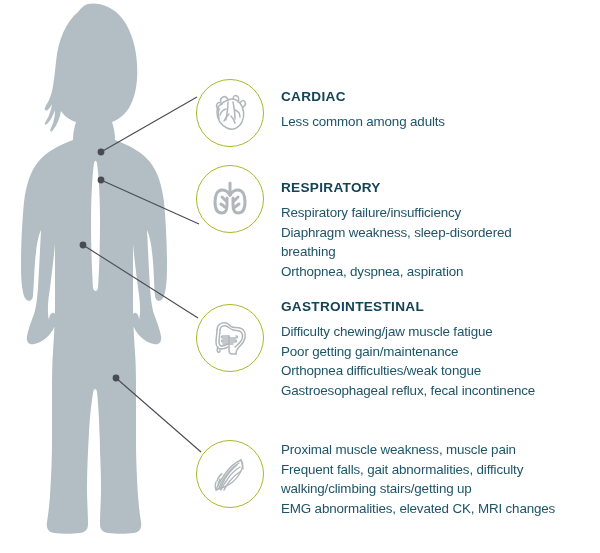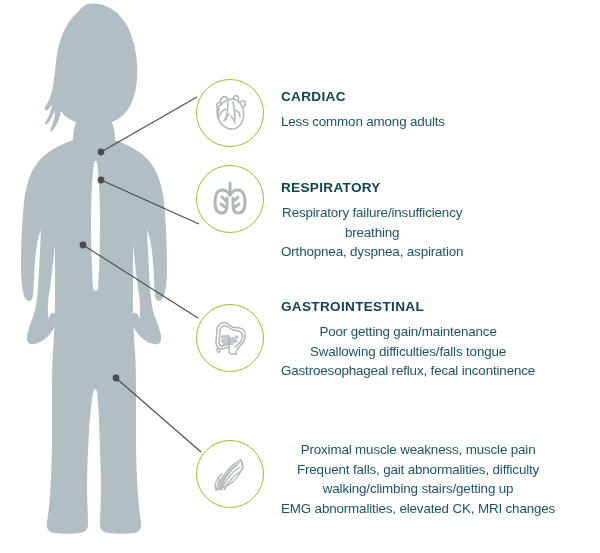--- a/index.html
+++ b/index.html
@@ -49,21 +49,20 @@
     margin: 0;
     padding: 0;
     list-style: none;
   }
   .section-lines li {
     font-size: 13.4px;
     color: #1d5467;
     line-height: 19.6px;
     white-space: nowrap;
     letter-spacing: -0.15px;
-    text-align: center;
   }
   .icon-circle {
     position: absolute;
     width: 68px;
     height: 68px;
     border-radius: 50%;
     border: 1.6px solid #a9b82a;
     background: #ffffff;
     box-sizing: border-box;
   }
@@ -272,30 +271,32 @@
       <div class="section-heading">CARDIAC</div>
       <ul class="section-lines">
         <li>Less common among adults</li>
       </ul>
     </div>
 
     <div class="section" style="top:161px;margin-top:20px;">
       <div class="section-heading">RESPIRATORY</div>
       <ul class="section-lines">
         <li>Respiratory failure/insufficiency</li>
+        <li>Diaphragm weakness, sleep-disordered</li>
         <li>breathing</li>
         <li>Orthopnea, dyspnea, aspiration</li>
       </ul>
     </div>
 
     <div class="section" style="top:300px;">
       <div class="section-heading">GASTROINTESTINAL</div>
       <ul class="section-lines">
+        <li>Difficulty chewing/jaw muscle fatigue</li>
         <li>Poor getting gain/maintenance</li>
-        <li>Swallowing difficulties/falls tongue</li>
+        <li>Orthopnea difficulties/weak tongue</li>
         <li>Gastroesophageal reflux, fecal incontinence</li>
       </ul>
     </div>
 
     <div class="section" style="top:440px;">
       <ul class="section-lines">
         <li>Proximal muscle weakness, muscle pain</li>
         <li>Frequent falls, gait abnormalities, difficulty</li>
         <li>walking/climbing stairs/getting up</li>
         <li>EMG abnormalities, elevated CK, MRI changes</li>

